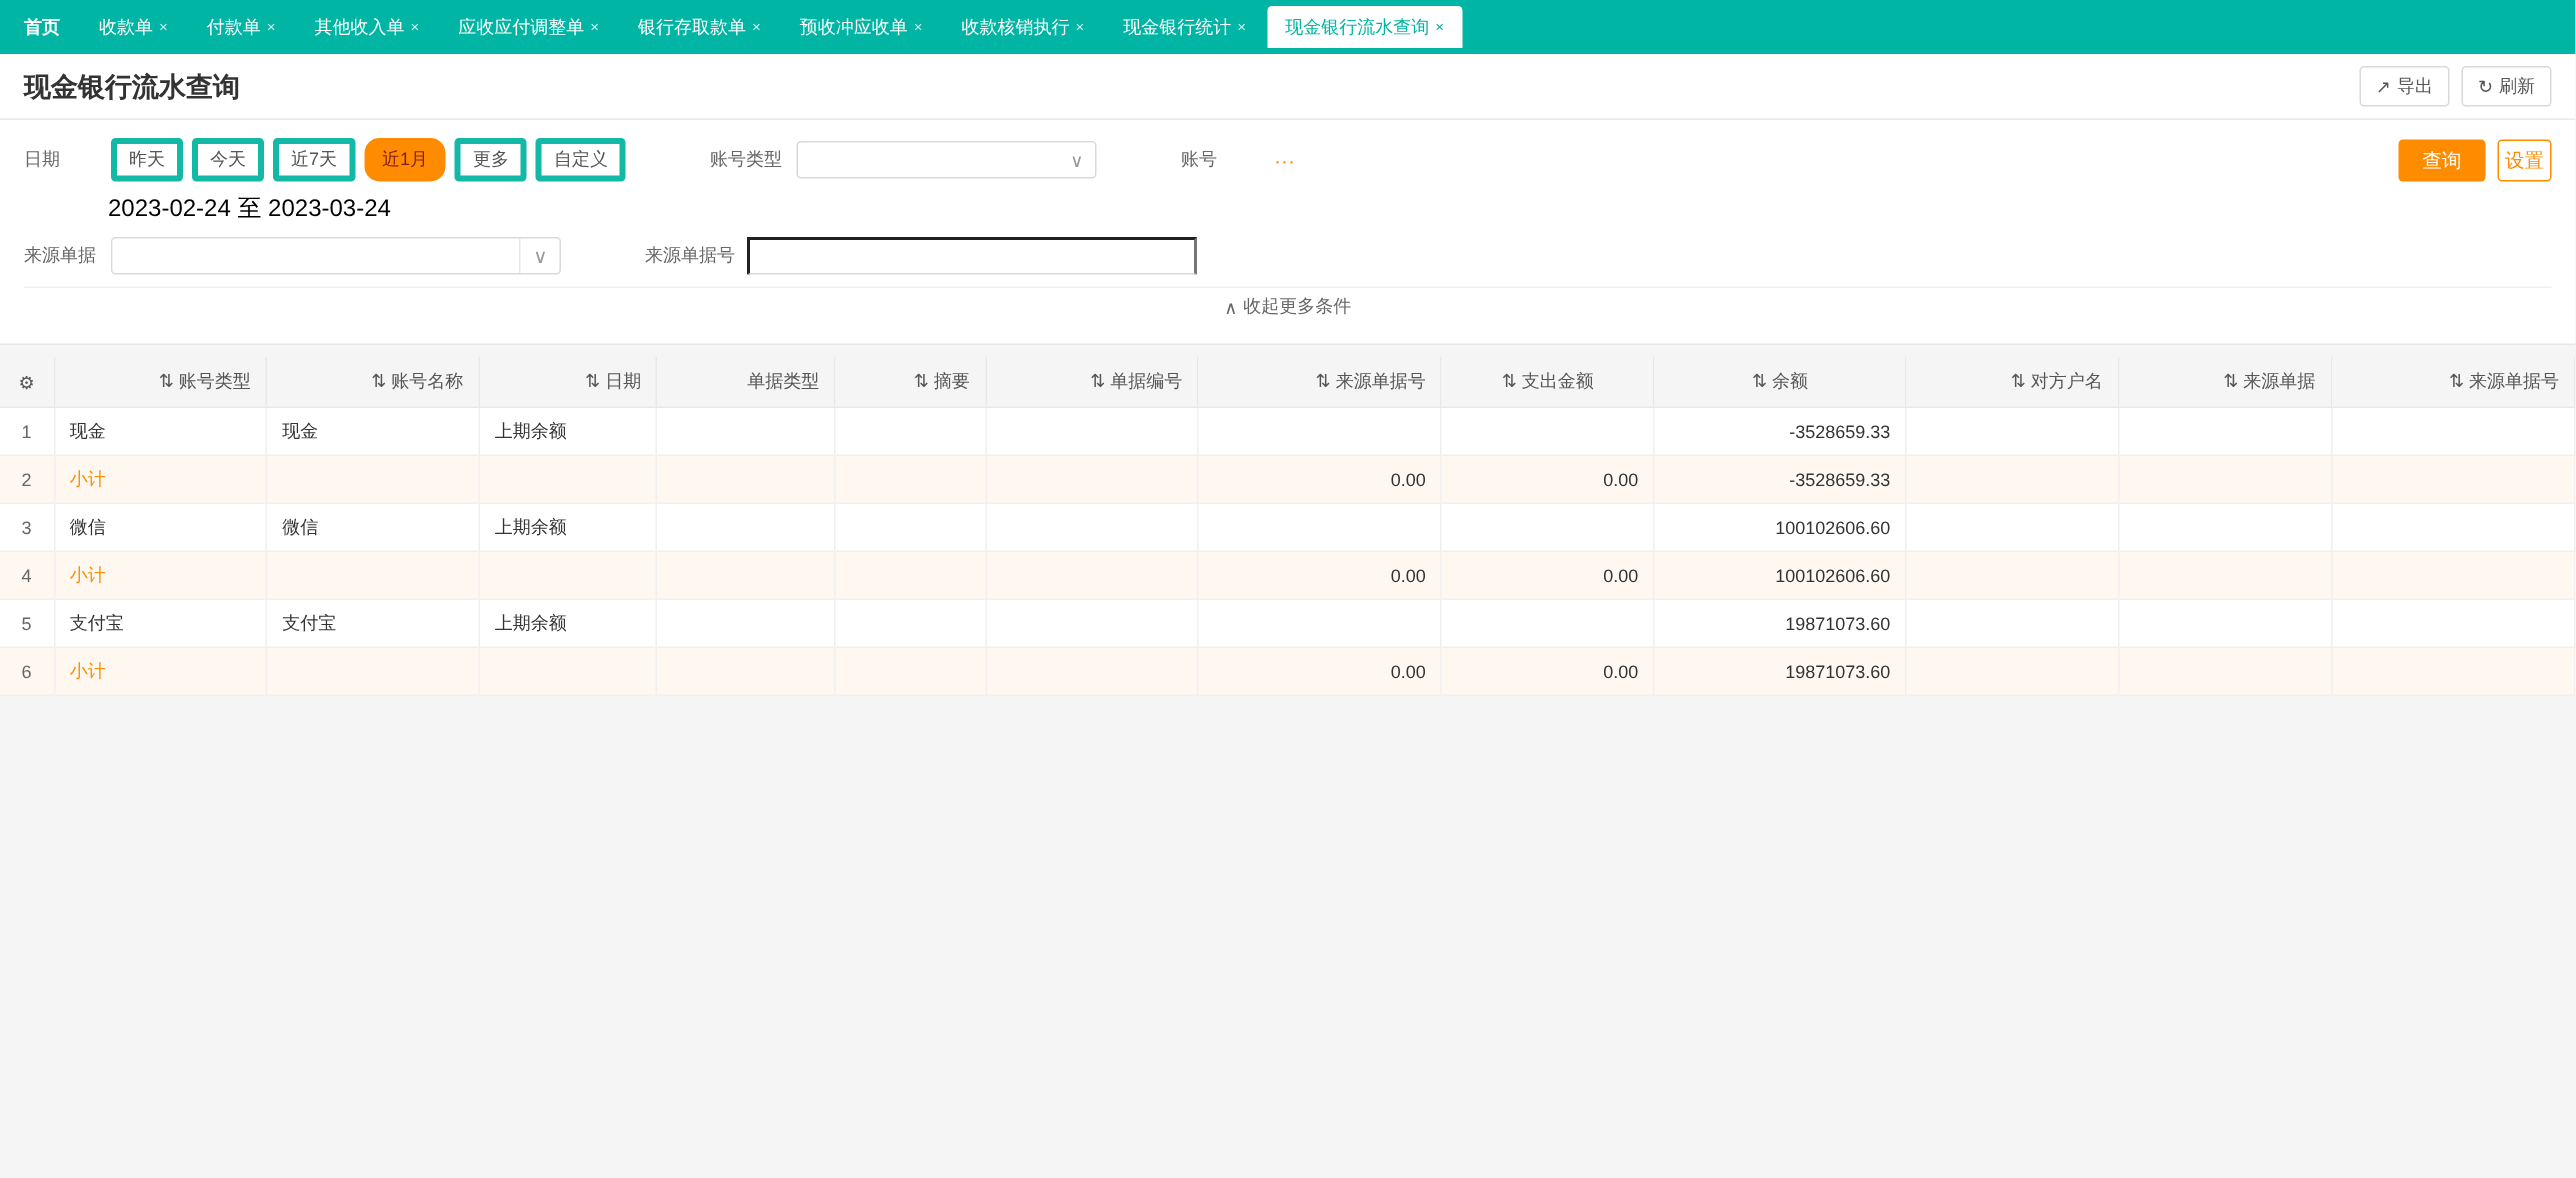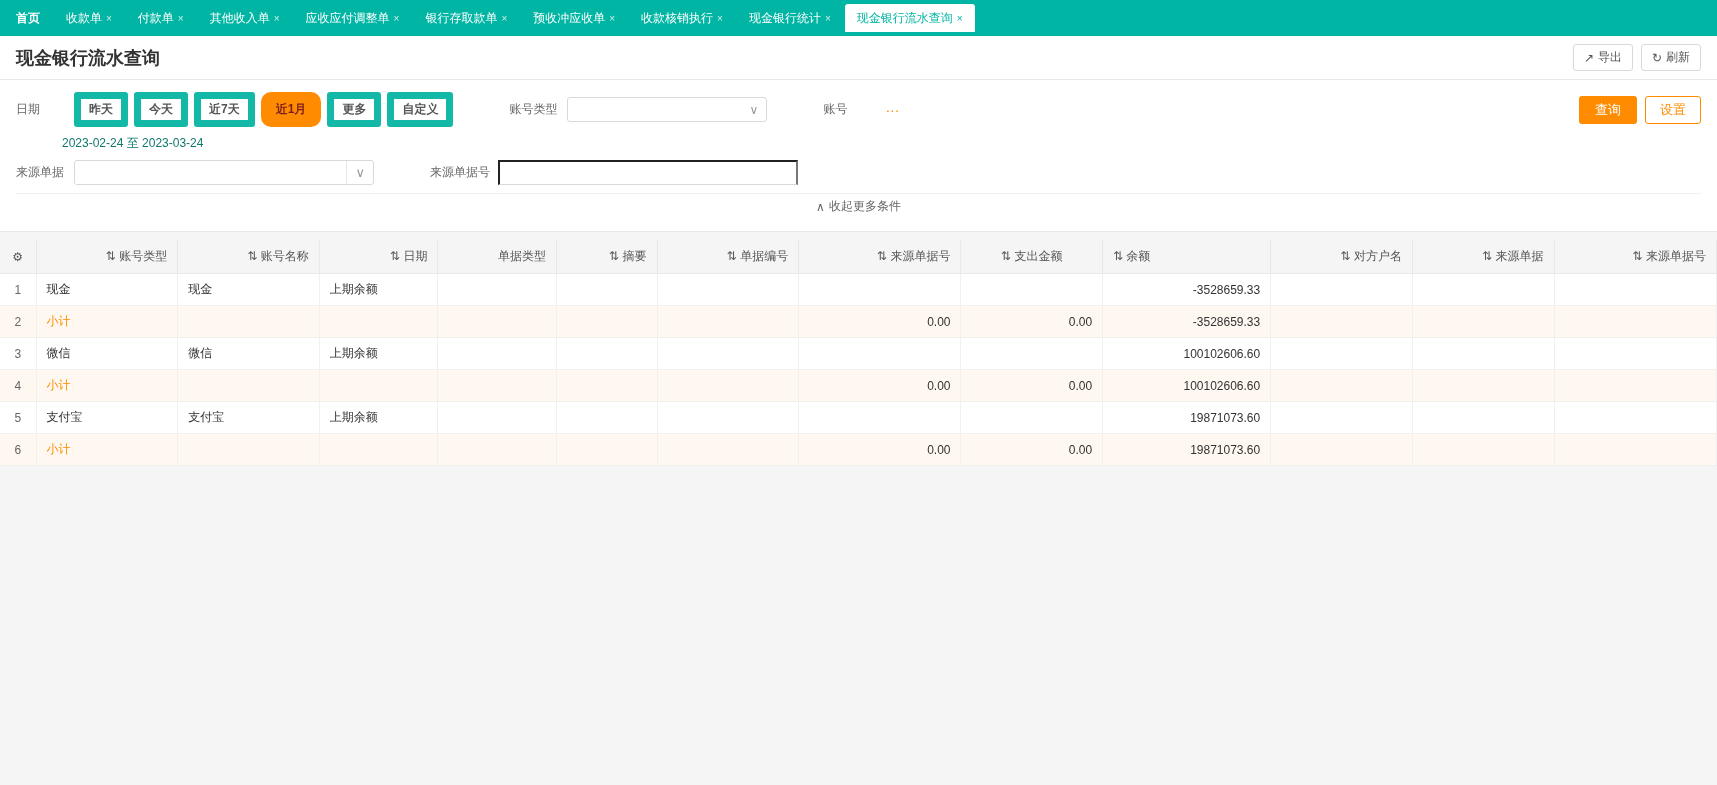--- a/index.html
+++ b/index.html
@@ -83,33 +83,32 @@
       white-space: nowrap;
       min-width: 50px;
     }
     .date-shortcuts {
       display: flex;
       align-items: center;
       gap: 6px;
     }
     .date-btn {
       padding: 2px 8px;
-      border: 7px solid #14b8a6;
+      border: 4px solid #14b8a6;
       border-radius: 3px;
       cursor: pointer;
       font-size: 12px;
       color: #555;
       background: #fff;
-      font-weight: bold;
     }
     .date-btn.active { background: #ff8c00; border-color: #ff8c00; color: #7f1d1d; border-radius: 10px; }
     .date-range {
-      font-size: 12px;
-      color: #0f766e;
-      margin-left: 8px;
+      font-size: 16px;
+      color: #000000;
+      margin-left: 18px;
     }
     .filter-select {
       display: flex;
       align-items: center;
       border: 1px solid #d9d9d9;
       border-radius: 3px;
       padding: 3px 8px;
       cursor: pointer;
       min-width: 160px;
       justify-content: space-between;
@@ -131,21 +130,21 @@
       padding: 5px 16px;
       cursor: pointer;
       font-size: 13px;
       text-align: right;
     }
     .btn-settings {
       background: #fff;
       color: #ff8c00;
       border: 1px solid #ff8c00;
       border-radius: 3px;
-      padding: 4px 14px;
+      padding: 4px 4px;
       cursor: pointer;
       font-size: 13px;
     }
     .filter-collapse-btn {
       display: flex;
       align-items: center;
       justify-content: center;
       gap: 4px;
       width: 100%;
       padding: 4px 0;
@@ -379,21 +378,21 @@
           <span>单据编号</span>
         </th>
         <th style="text-align:right;">
           <span>⇅</span>
           <span>来源单据号</span>
         </th>
         <th style="text-align:center;">
           <span>⇅</span>
           <span>支出金额</span>
         </th>
-        <th style="text-align:left;font-family:Liberation Serif, serif;">
+        <th style="text-align:center;">
           <span>⇅</span>
           <span>余额</span>
         </th>
         <th>
           <span>⇅</span>
           <span>对方户名</span>
         </th>
         <th>
           <span>⇅</span>
           <span>来源单据</span>

